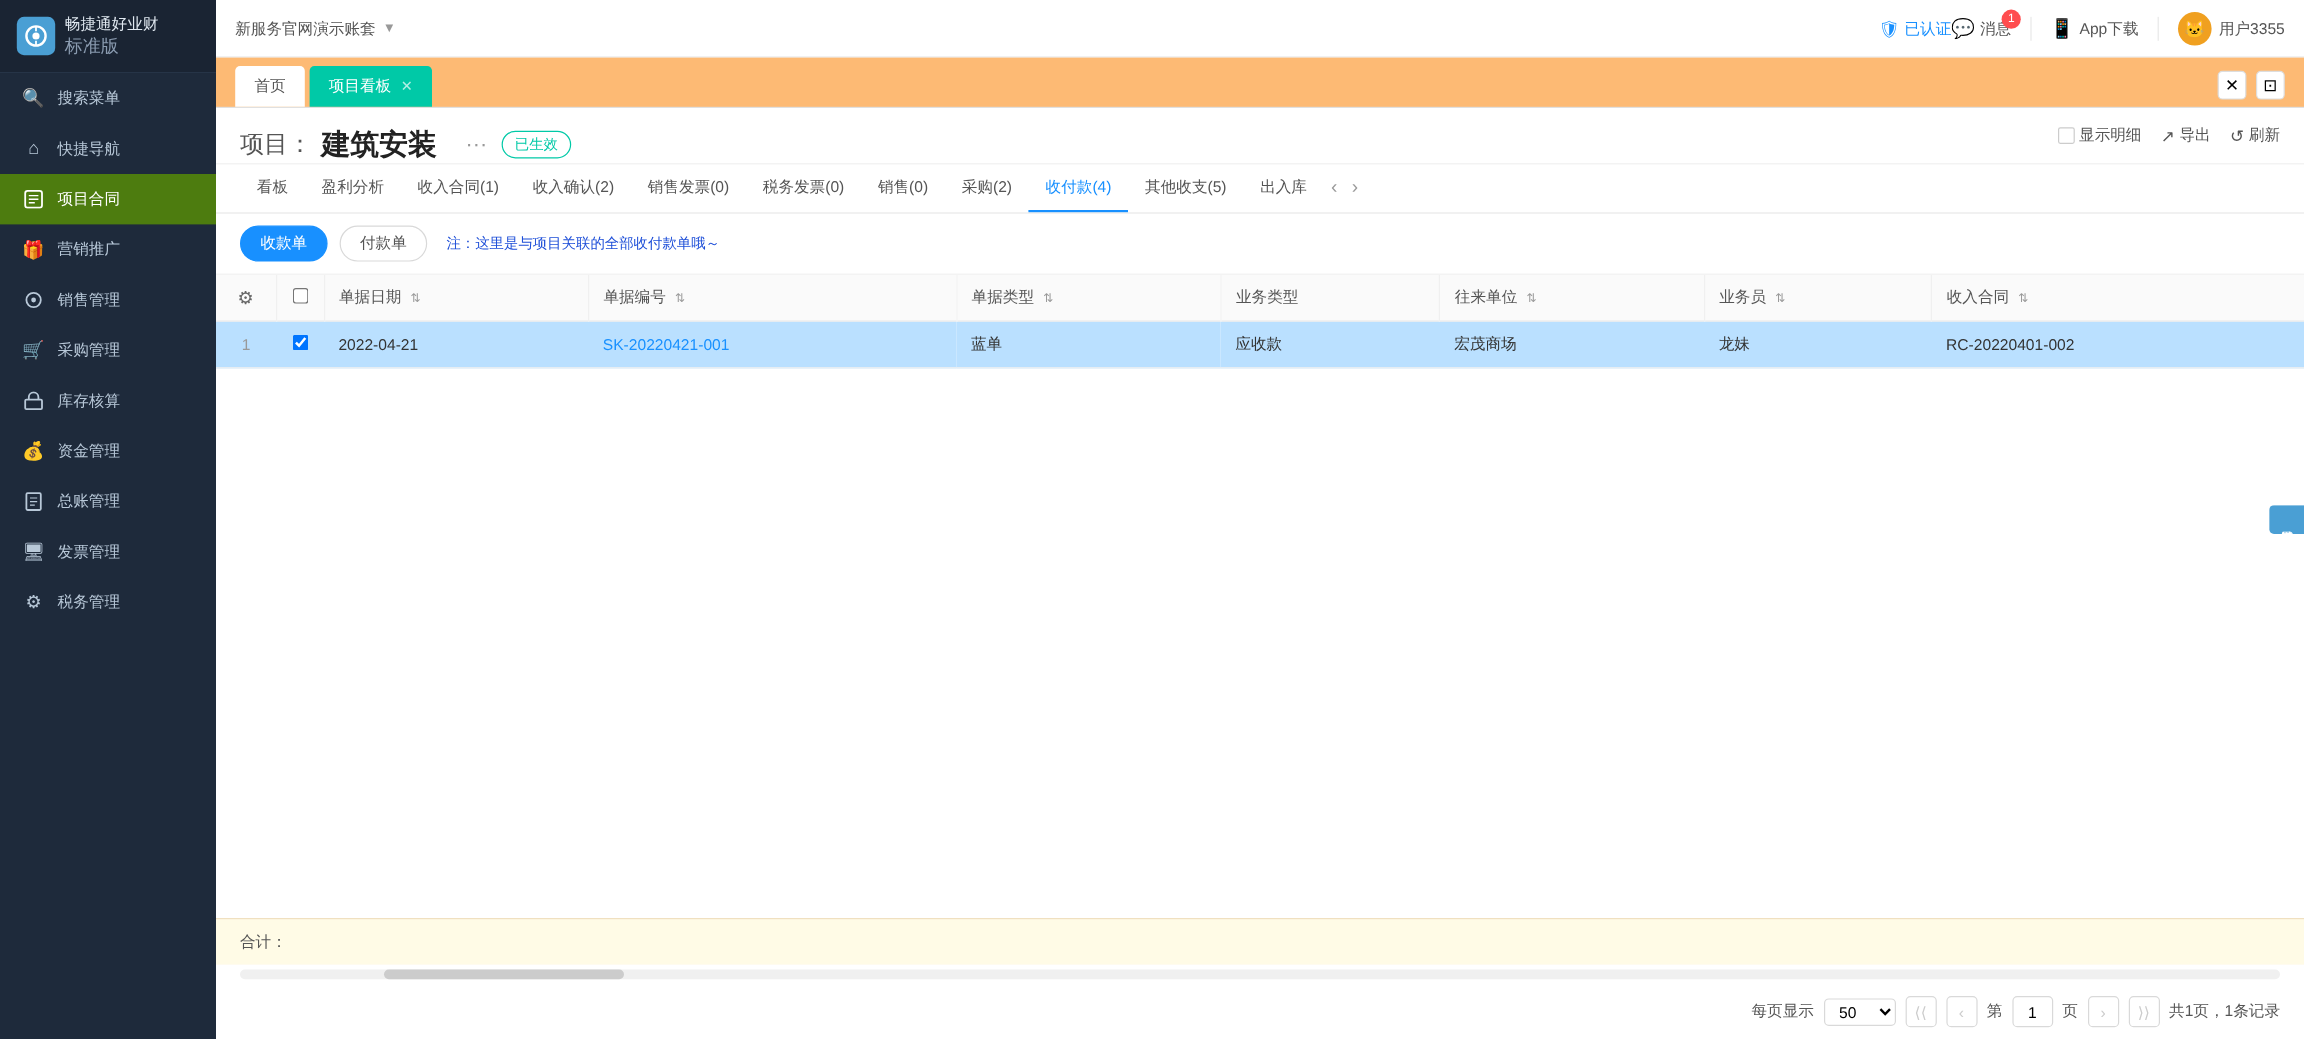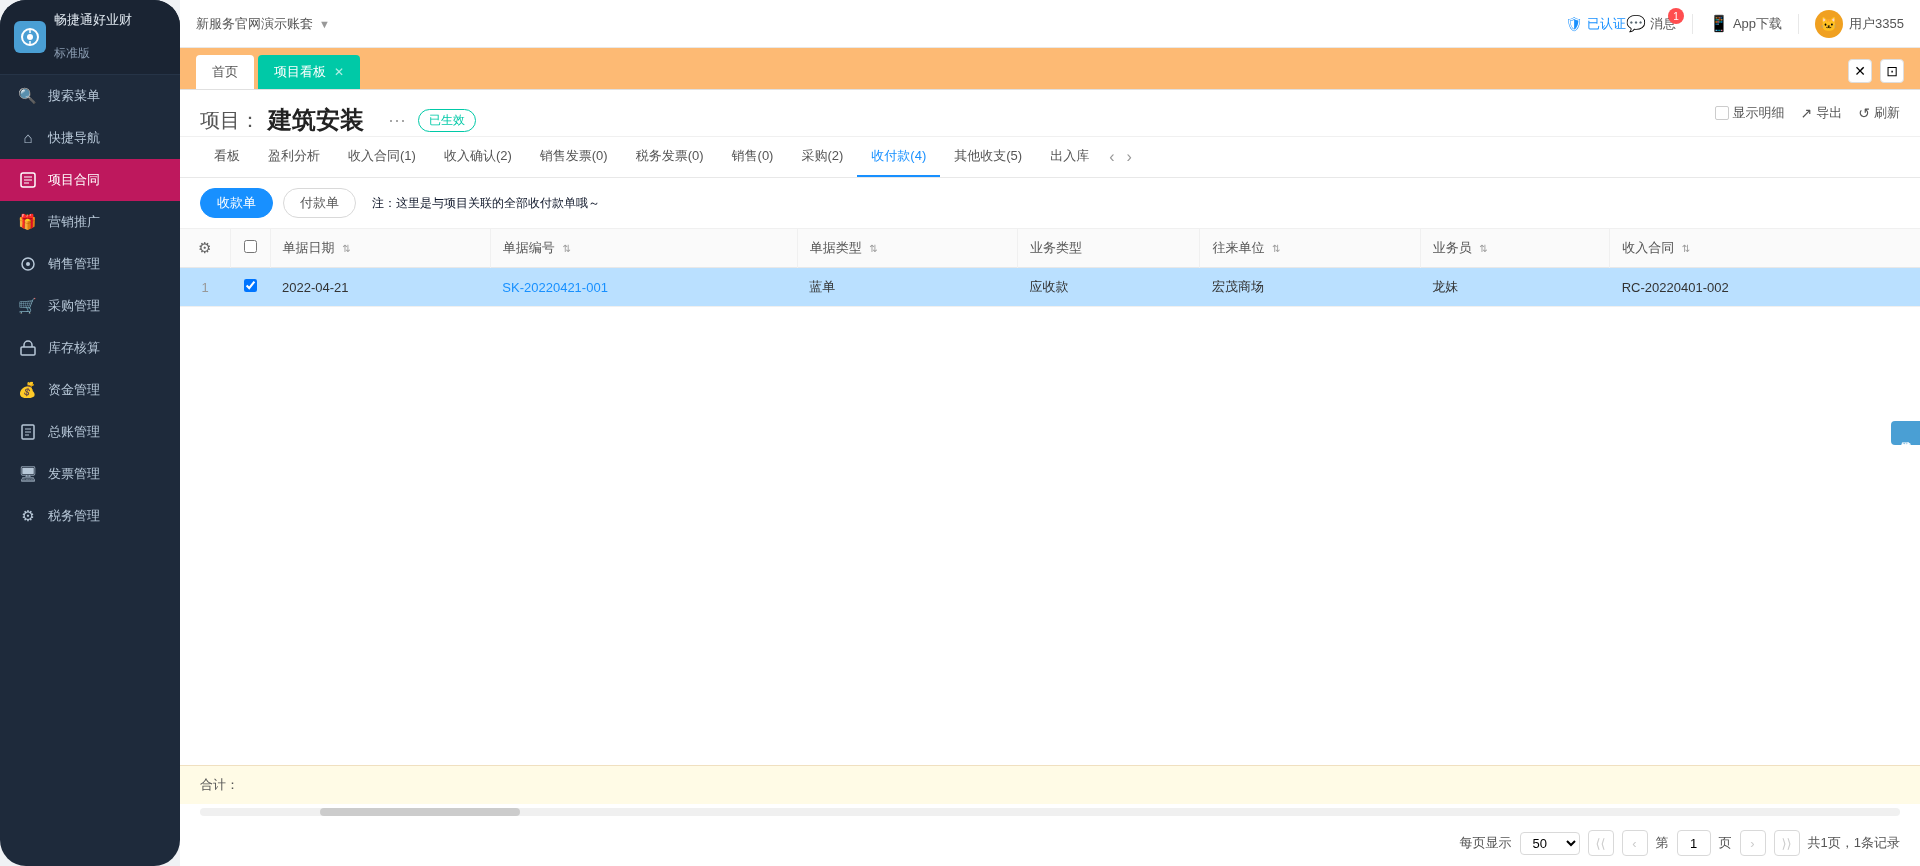--- a/index.html
+++ b/index.html
@@ -8,21 +8,20 @@
     
     .sidebar {
       width: 180px;
       min-width: 180px;
       background: #1e2a3b;
       display: flex;
       flex-direction: column;
       color: #c8d3e0;
       height: 100%;
       overflow: hidden;
-      border-radius: 26px;
     }
     .sidebar-header {
       display: flex;
       align-items: center;
       padding: 12px 14px;
       background: #1a2433;
       border-bottom: 1px solid #263447;
     }
     .sidebar-logo {
       width: 32px;
@@ -36,41 +35,41 @@
       color: white;
       margin-right: 8px;
       flex-shrink: 0;
     }
     .sidebar-title {
       font-size: 13px;
       color: #e0e8f0;
       line-height: 1.3;
     }
     .sidebar-edition {
-      font-size: 12px;
+      font-size: 15px;
       color: #8a9bb0;
-      margin-top: 16px;
+      margin-top: 0;
     }
     .sidebar-scroll {
       flex: 1;
       overflow-y: auto;
       overflow-x: hidden;
     }
     .sidebar-scroll::-webkit-scrollbar { width: 4px; }
     .sidebar-scroll::-webkit-scrollbar-thumb { background: #3a4f66; border-radius: 2px; }
     .sidebar-item {
       display: flex;
       align-items: center;
       padding: 11px 18px;
       cursor: pointer;
       color: #b8c8d8;
       font-size: 13px;
       transition: background 0.15s;
     }
-    .sidebar-item.active { background: #be185d; color: white; }
+    .sidebar-item.active { background: #4d7c0f; color: white; }
     .sidebar-item-icon {
       width: 20px;
       height: 20px;
       margin-right: 10px;
       display: flex;
       align-items: center;
       justify-content: center;
       font-size: 15px;
       flex-shrink: 0;
     }
@@ -314,21 +313,21 @@
       color: white;
       border-color: #1890ff;
     }
     .toolbar-btn.default {
       background: white;
       color: #555;
       border-color: #d9d9d9;
     }
     .toolbar-hint {
       margin-left: 16px;
-      color: #0f172a;
+      color: #1d4ed8;
       font-size: 12px;
     }
 
     
     .table-container {
       flex: 1;
       overflow: auto;
     }
     .table-container::-webkit-scrollbar { height: 6px; width: 6px; }
     .table-container::-webkit-scrollbar-thumb { background: #ccc; border-radius: 3px; }

